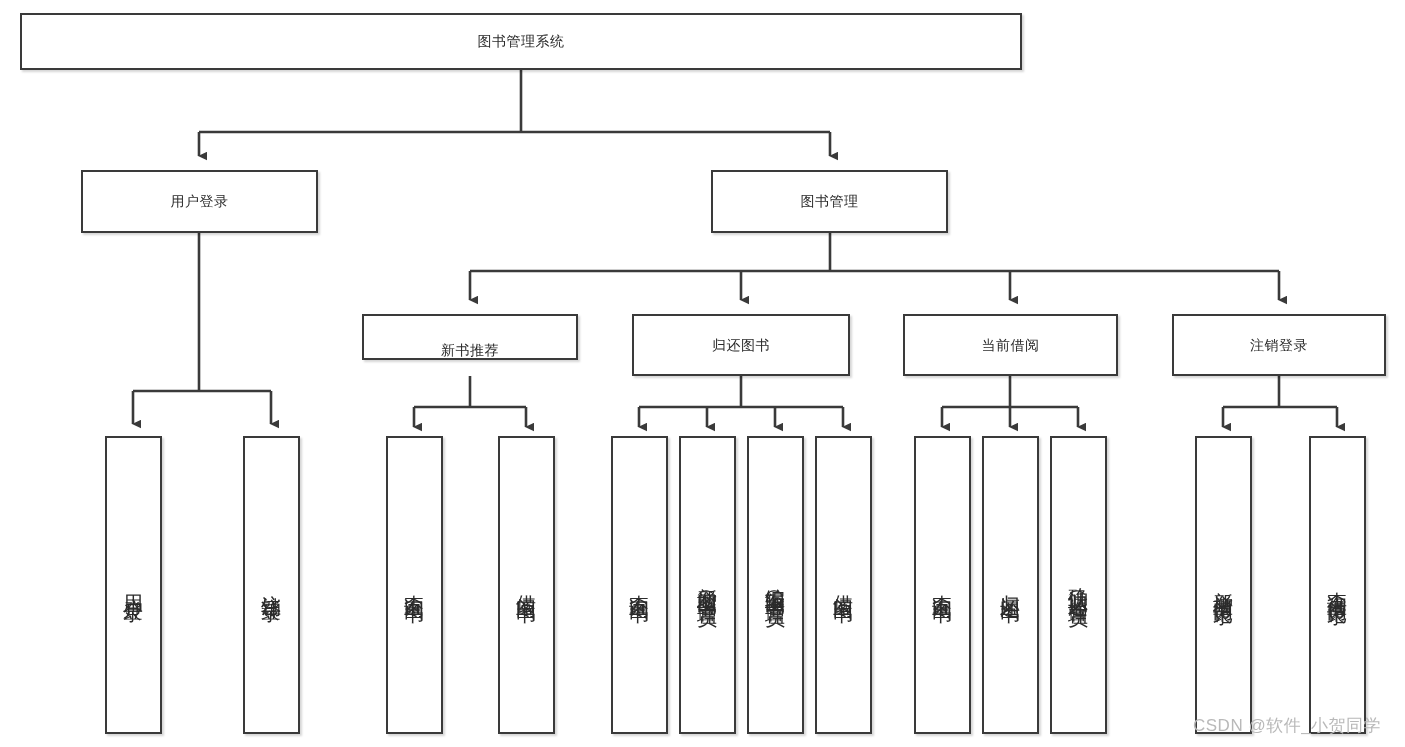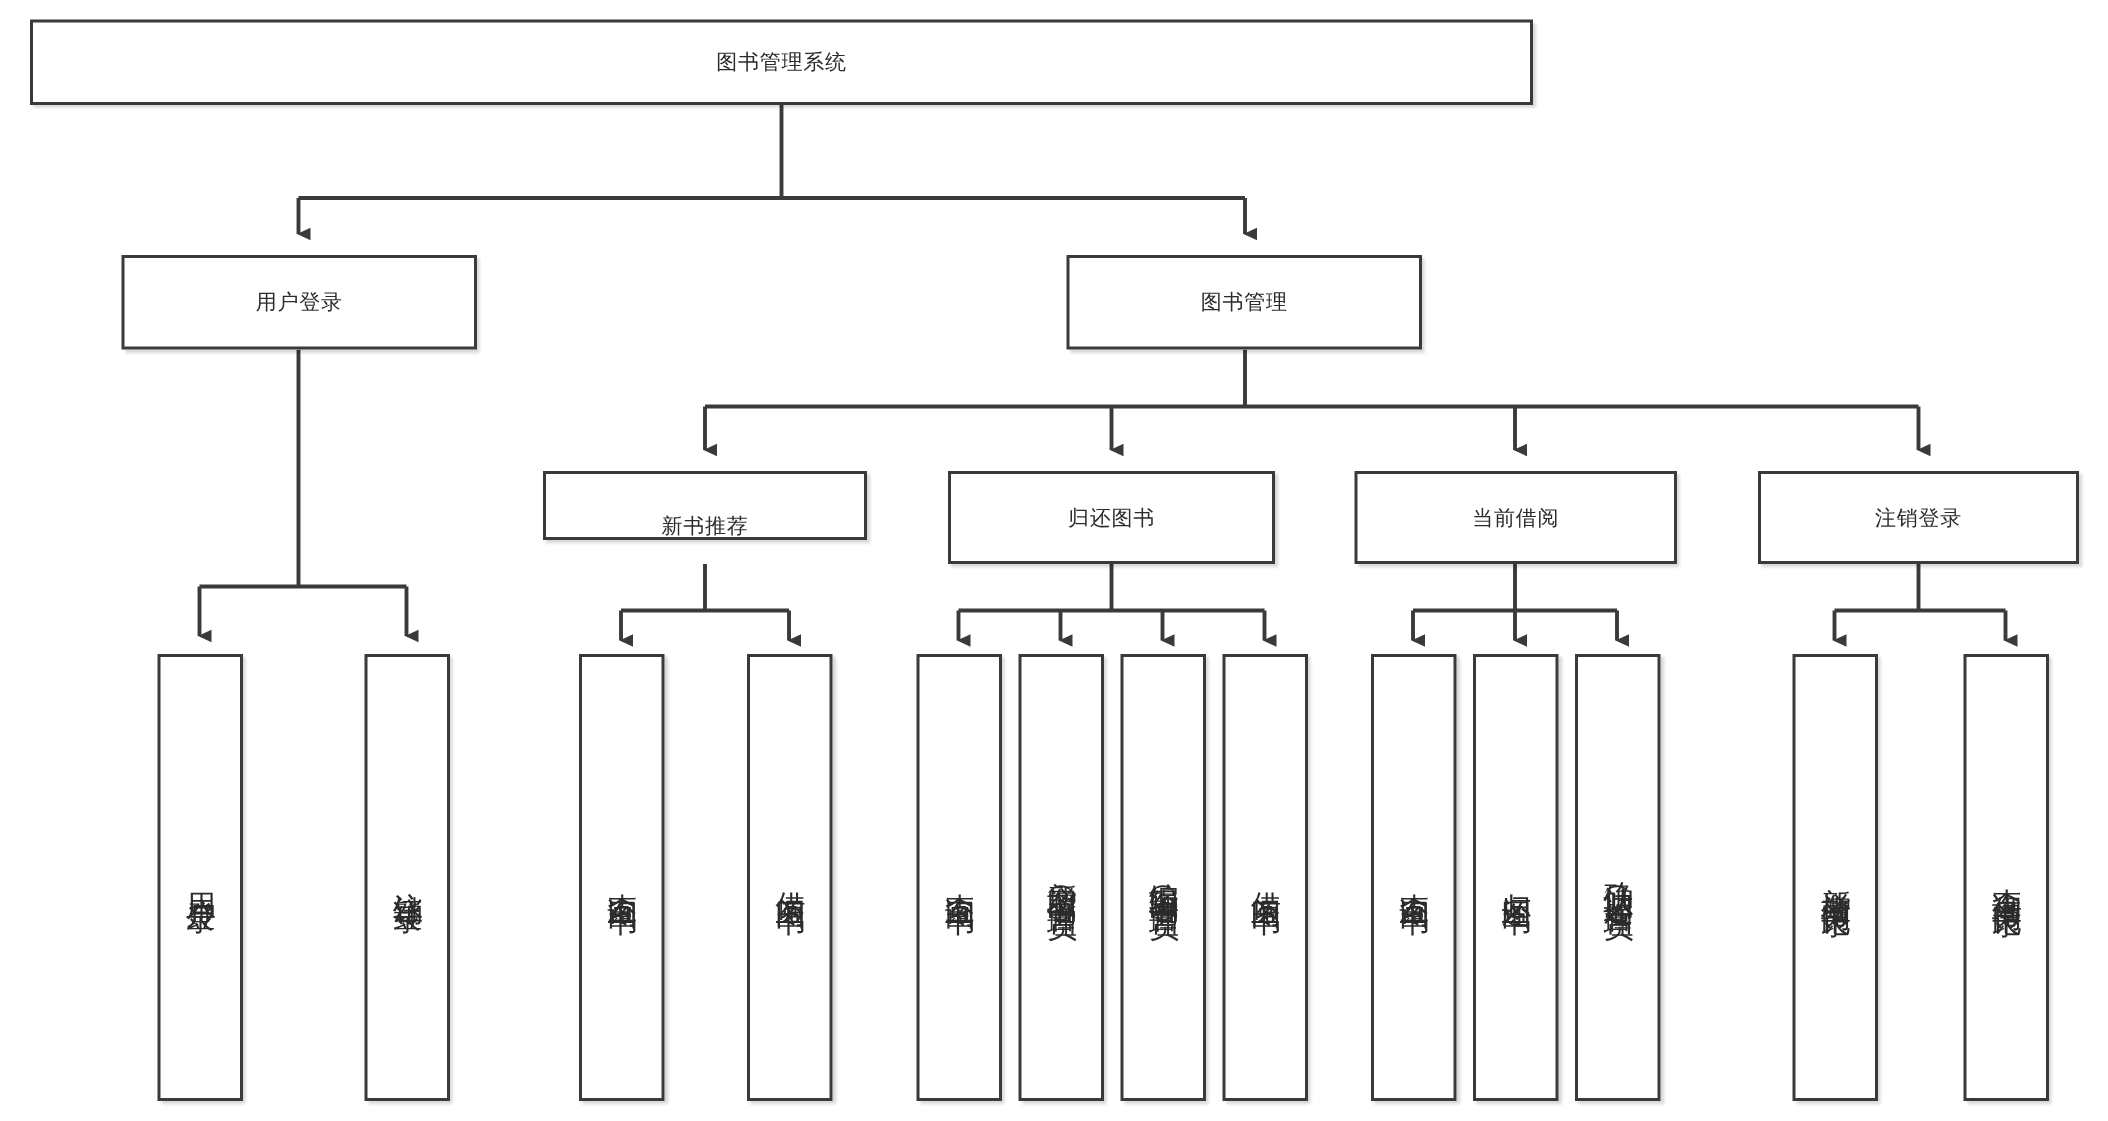--- a/index.html
+++ b/index.html
@@ -202,14 +202,15 @@
   </div>
 
   <div class="node leaf" style="left:1195px; top:436px; width:57px; height:298px;">
     <span class="label">新增借阅记录</span>
   </div>
 
   <div class="node leaf" style="left:1309px; top:436px; width:57px; height:298px;">
     <span class="label">查询借阅记录</span>
   </div>
 
+  <div class="watermark">CSDN @软件_小贺同学</div>
 
 </div>
 
 </body></html>

